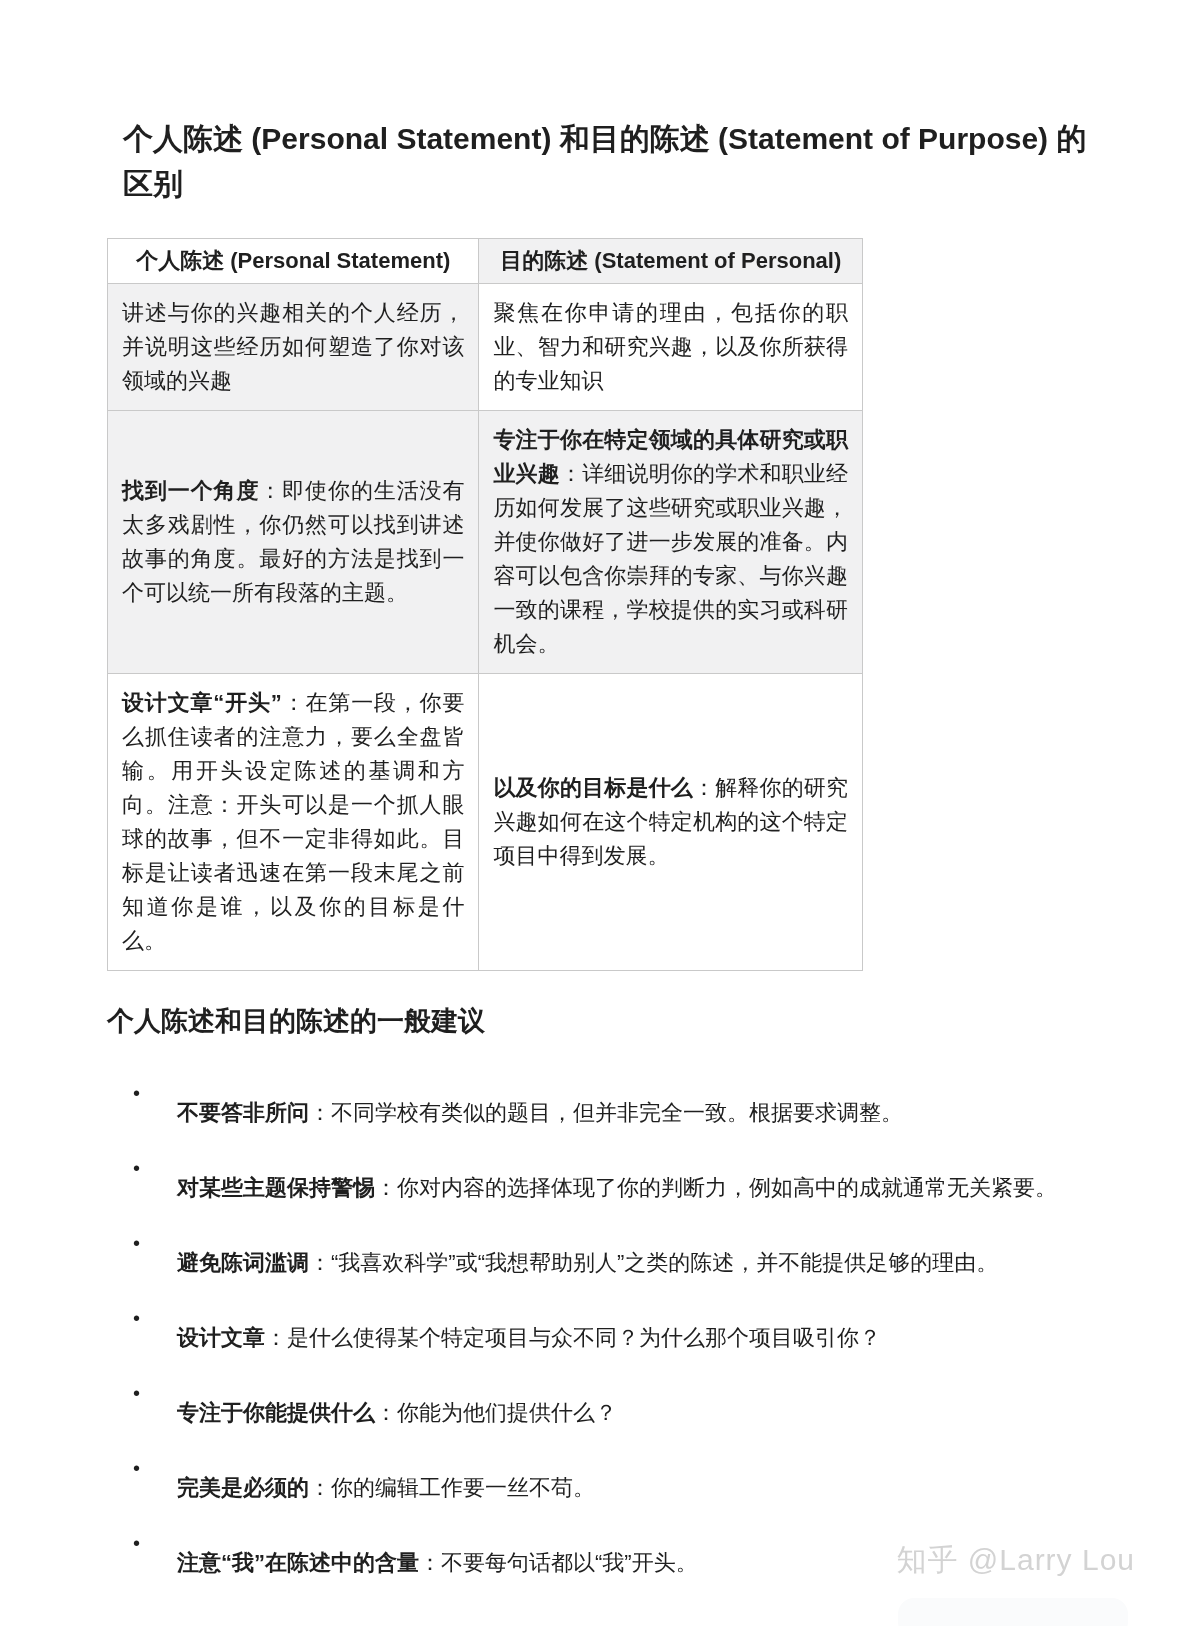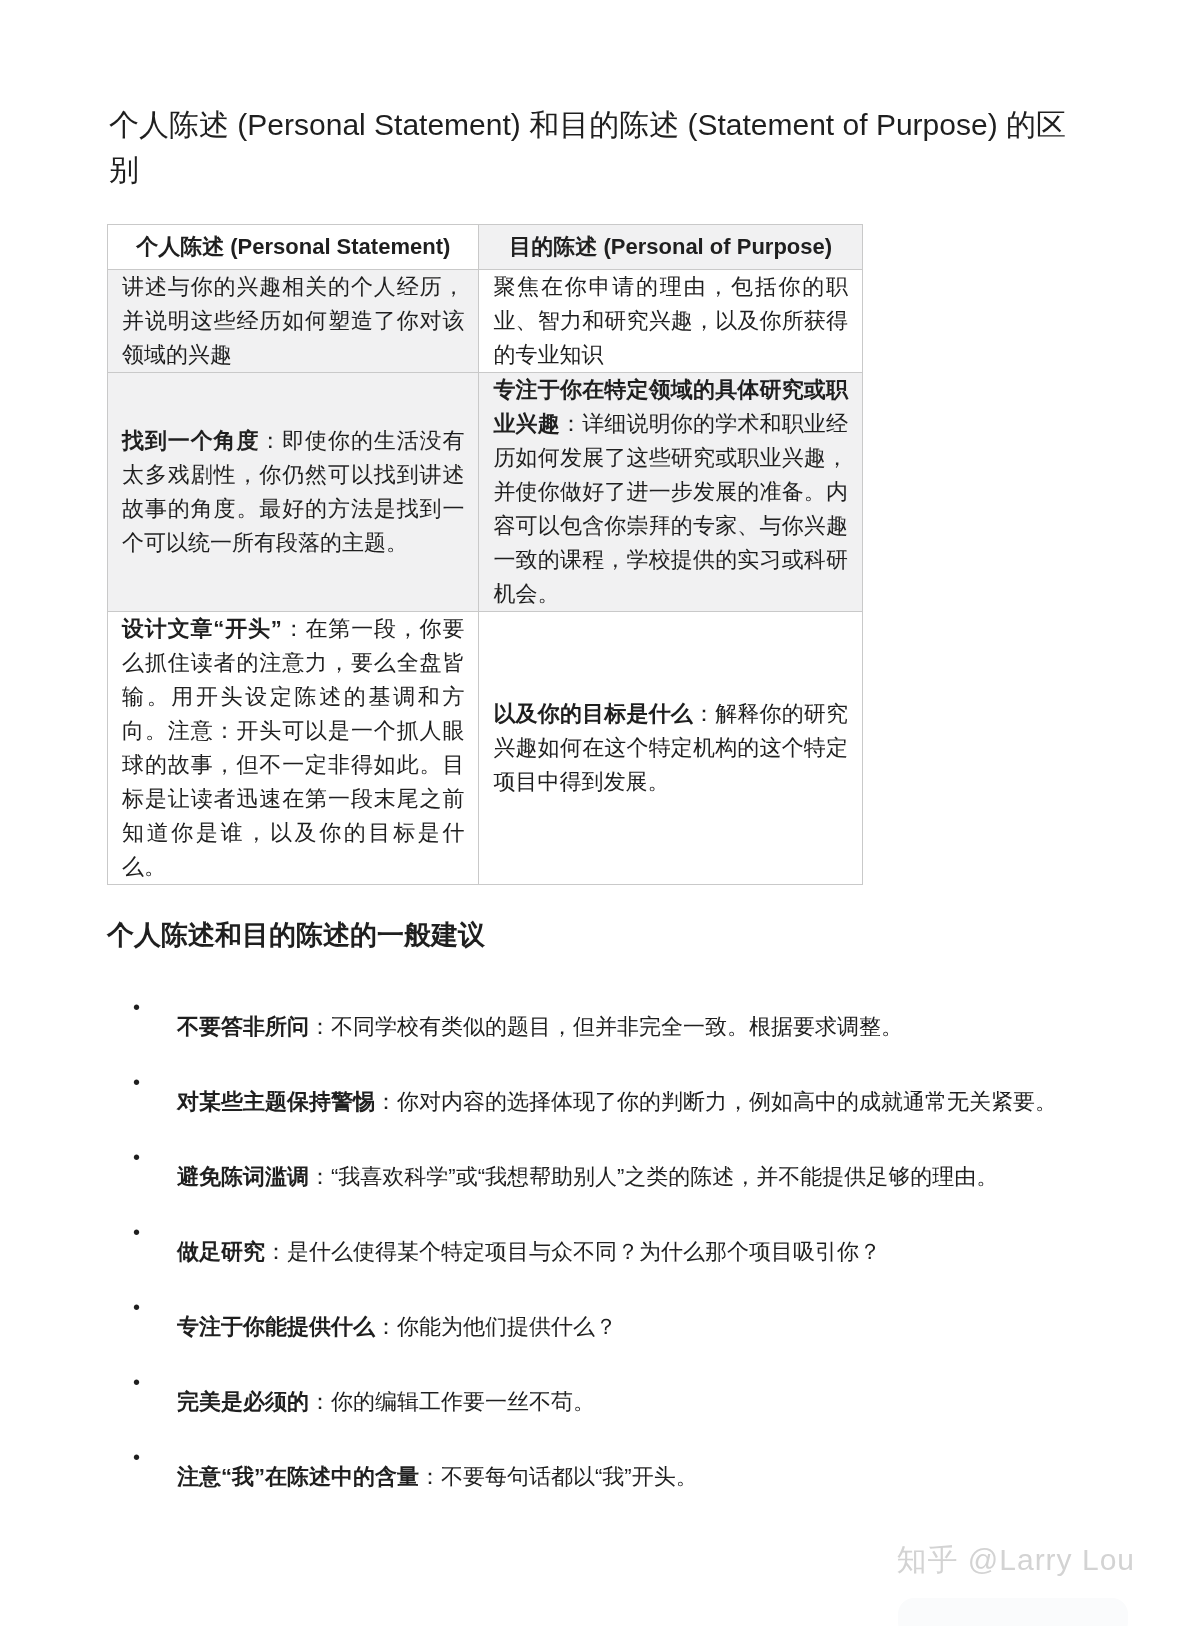--- a/index.html
+++ b/index.html
@@ -16,25 +16,25 @@
     font-family:"Liberation Sans", sans-serif;
     color:var(--text);
     position:relative;
     overflow:hidden;
   }
   .page{
     position:absolute;inset:0;
     padding:100px 85px 0 107px;
   }
   .title{
-    margin:2px;
+    margin:16px;
     max-width:965px;
     font-size:30px;
     line-height:1.5;
-    font-weight:400;
+    font-weight:700;
   }
   table.cmp{
     border-collapse:collapse;
     margin-top:32px;
     width:756px;
     table-layout:fixed;
   }
   table.cmp col.c1{width:49.2%;}
   table.cmp col.c2{width:50.8%;}
   table.cmp th, table.cmp td{
@@ -42,21 +42,21 @@
     font-size:22px;
   }
   table.cmp th{
     font-weight:700;
     text-align:center;
     padding:7px 10px;
     line-height:1.35;
   }
   table.cmp td{
     line-height:34px;
-    padding:0 14px;
+    padding:12px 14px;
     vertical-align:middle;
     text-align:justify;
   }
   .shade{background:var(--cell-shade);}
   .lead{font-weight:700;}
   .section-heading{
     margin:32px 0 0 0;
     font-size:27px;
     font-weight:700;
   }
@@ -109,21 +109,21 @@
   <h1 class="title">个人陈述 (Personal Statement) 和目的陈述 (Statement of Purpose) 的区别</h1>
 
   <table class="cmp">
     <colgroup>
         <col class="c1">
         <col class="c2">
       </colgroup>
     <thead>
       <tr>
         <th>个人陈述 (Personal Statement)</th>
-        <th class="shade">目的陈述 (Personal of Purpose)</th>
+        <th class="shade">目的陈述 (Statement of Personal)</th>
       </tr>
     </thead>
     <tbody>
       <tr>
         <td class="shade"><span class="lead"></span><span>讲述与你的兴趣相关的个人经历，并说明这些经历如何塑造了你对该领域的兴趣</span></td>
         <td><span class="lead"></span><span>聚焦在你申请的理由，包括你的职业、智力和研究兴趣，以及你所获得的专业知识</span></td>
       </tr>
       <tr>
         <td class="shade"><span class="lead">找到一个角度</span><span>：即使你的生活没有太多戏剧性，你仍然可以找到讲述故事的角度。最好的方法是找到一个可以统一所有段落的主题。</span></td>
         <td class="shade"><span class="lead">专注于你在特定领域的具体研究或职业兴趣</span><span>：详细说明你的学术和职业经历如何发展了这些研究或职业兴趣，并使你做好了进一步发展的准备。内容可以包含你崇拜的专家、与你兴趣一致的课程，学校提供的实习或科研机会。</span></td>
@@ -145,21 +145,21 @@
     <li>
       <span class="bullet">•</span>
       <div class="li-text"><span class="lead">对某些主题保持警惕</span><span>：你对内容的选择体现了你的判断力，例如高中的成就通常无关紧要。</span></div>
     </li>
     <li>
       <span class="bullet">•</span>
       <div class="li-text"><span class="lead">避免陈词滥调</span><span>：“我喜欢科学”或“我想帮助别人”之类的陈述，并不能提供足够的理由。</span></div>
     </li>
     <li>
       <span class="bullet">•</span>
-      <div class="li-text"><span class="lead">做足研究</span><span>：是什么使得某个特定项目与众不同？为什么那个项目吸引你？</span></div>
+      <div class="li-text"><span class="lead">设计文章</span><span>：是什么使得某个特定项目与众不同？为什么那个项目吸引你？</span></div>
     </li>
     <li>
       <span class="bullet">•</span>
       <div class="li-text"><span class="lead">专注于你能提供什么</span><span>：你能为他们提供什么？</span></div>
     </li>
     <li>
       <span class="bullet">•</span>
       <div class="li-text"><span class="lead">完美是必须的</span><span>：你的编辑工作要一丝不苟。</span></div>
     </li>
     <li>

